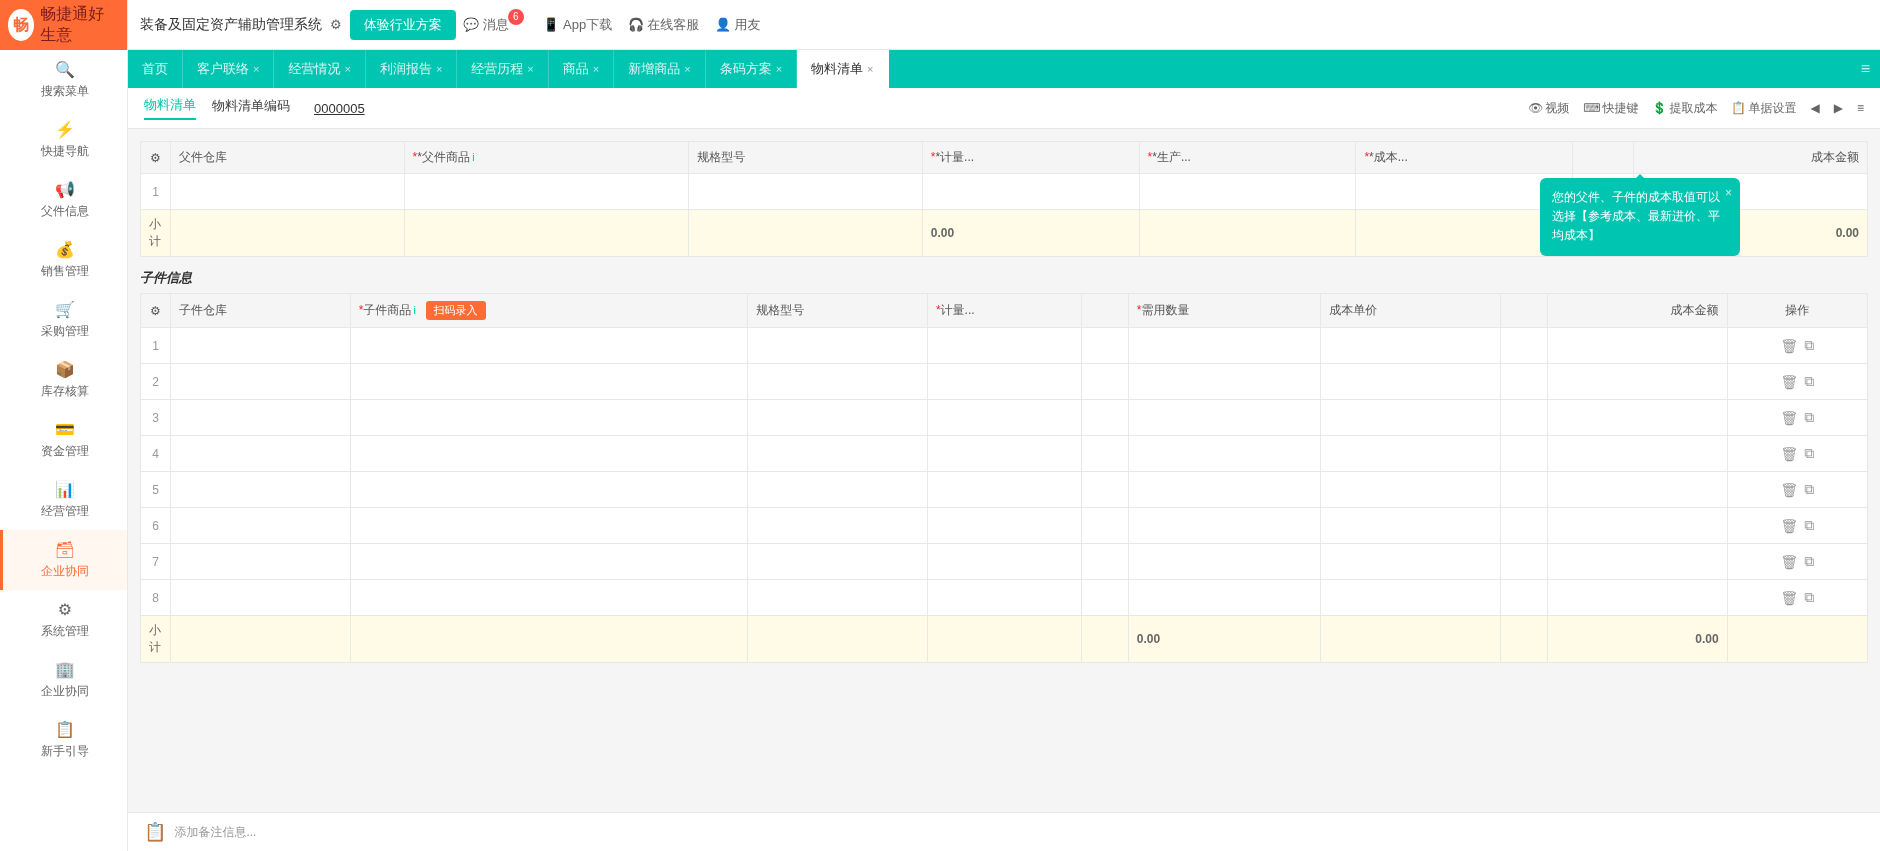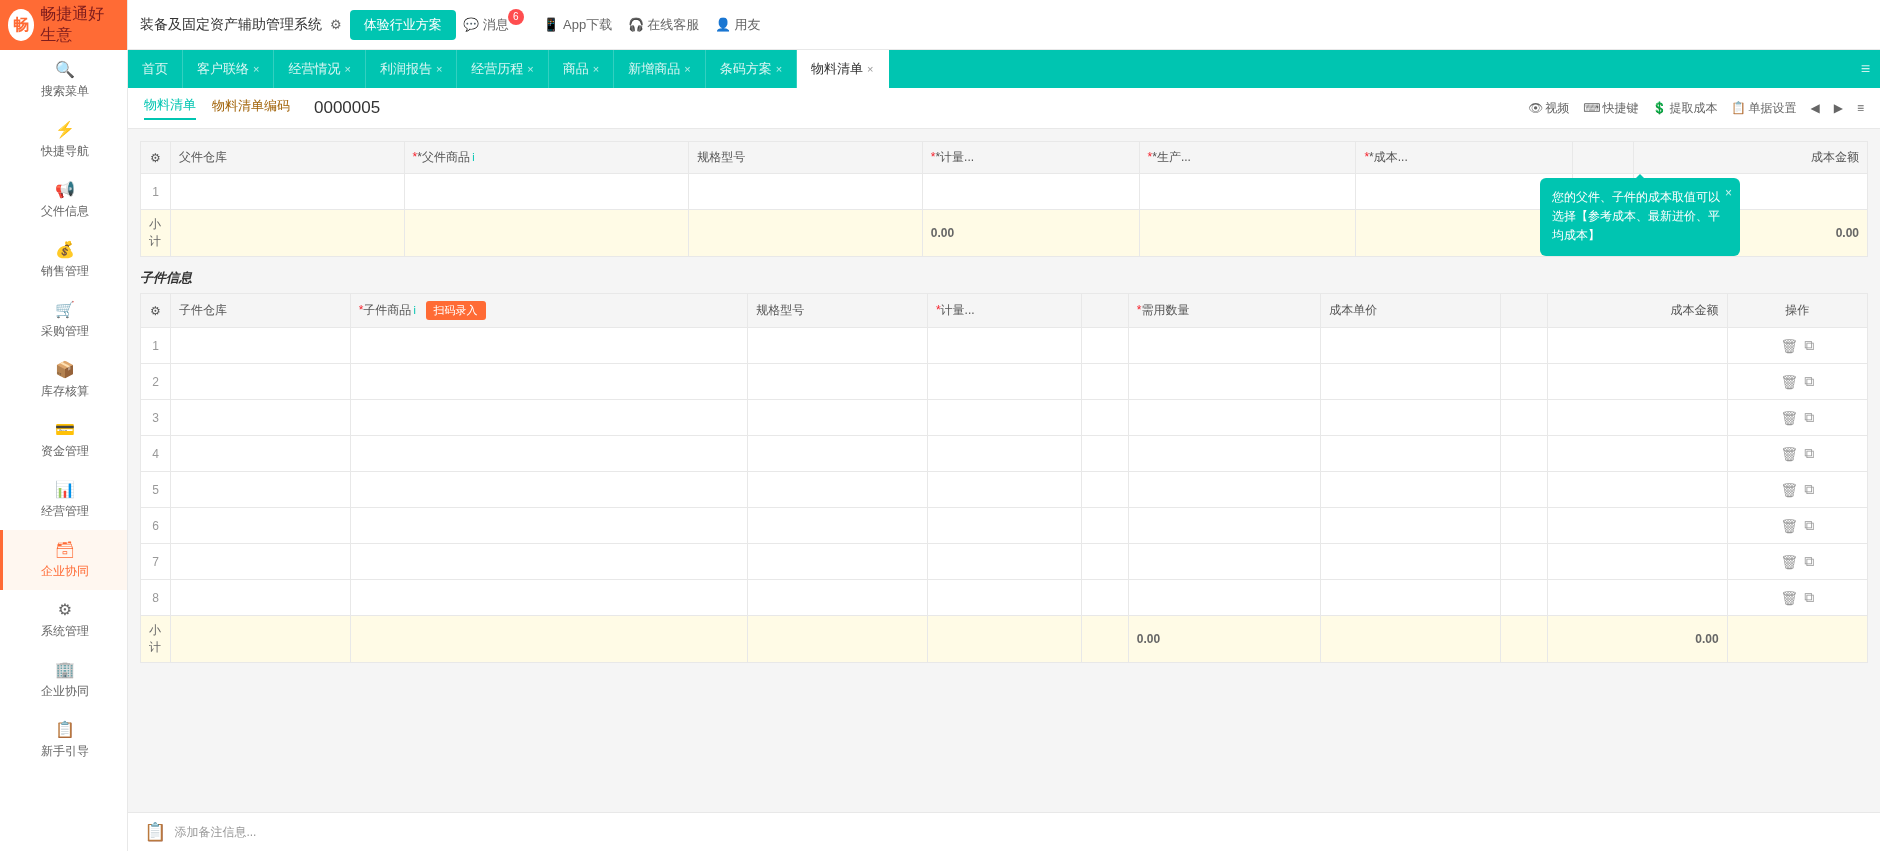--- a/index.html
+++ b/index.html
@@ -139,21 +139,21 @@
     .sub-header {
       background: #fff;
       padding: 8px 16px;
       display: flex;
       align-items: center;
       gap: 16px;
       border-bottom: 1px solid #e8e8e8;
     }
     .sub-tab {
       font-size: 13px;
-      color: #a16207;
+      color: #404040;
       cursor: pointer;
       padding-bottom: 4px;
     }
     .sub-tab.active {
       color: #00c5b1;
       border-bottom: 2px solid #00c5b1;
     }
     .sub-header-actions {
       margin-left: auto;
       display: flex;
@@ -408,21 +408,21 @@
       <span class="close-x">×</span>
     </div>
     <div class="nav-tab-close-all">≡</div>
   </div>
 
   <div class="content" style="position:relative;">
 
     <div class="sub-header">
       <span class="sub-tab active">物料清单</span>
       <span class="sub-tab">物料清单编码</span>
-      <span style="color:#333; font-size:17px; margin-left: 8px;">0000005</span>
+      <span style="color:#333; font-size:13px; margin-left: 8px; text-decoration: underline;">0000005</span>
       <div class="sub-header-actions">
         <span>👁 <span>视频</span></span>
         <span>⌨ <span>快捷键</span></span>
         <span>💲 <span>提取成本</span></span>
         <span>📋 <span>单据设置</span></span>
         <span style="cursor:pointer;">◀</span>
         <span style="cursor:pointer;">▶</span>
         <span style="cursor:pointer;">≡</span>
       </div>
     </div>

